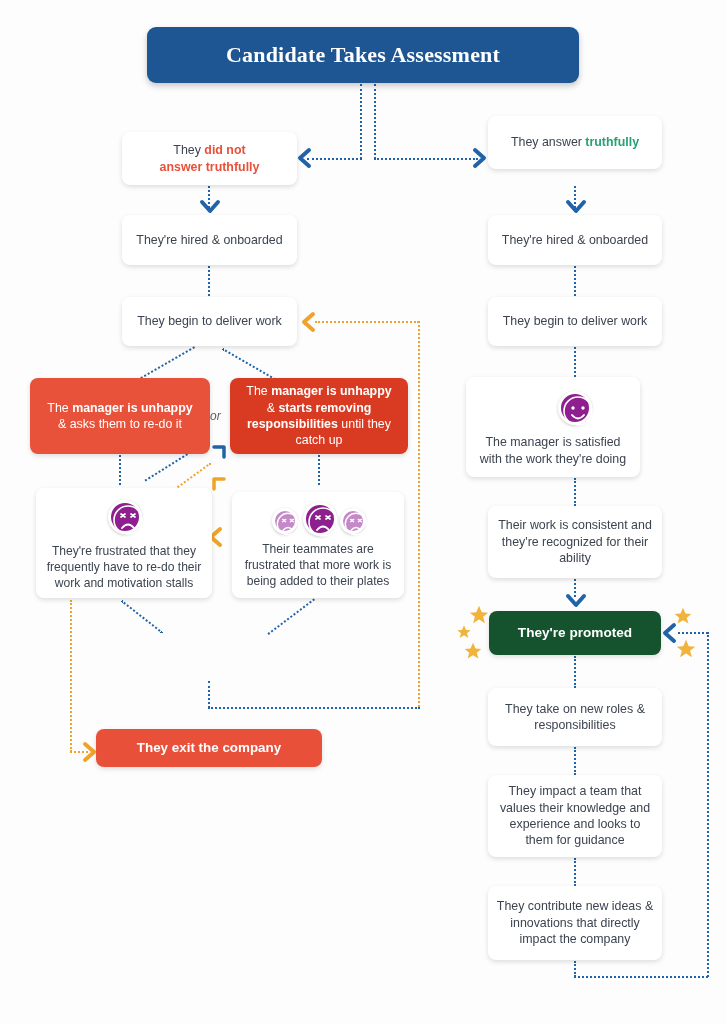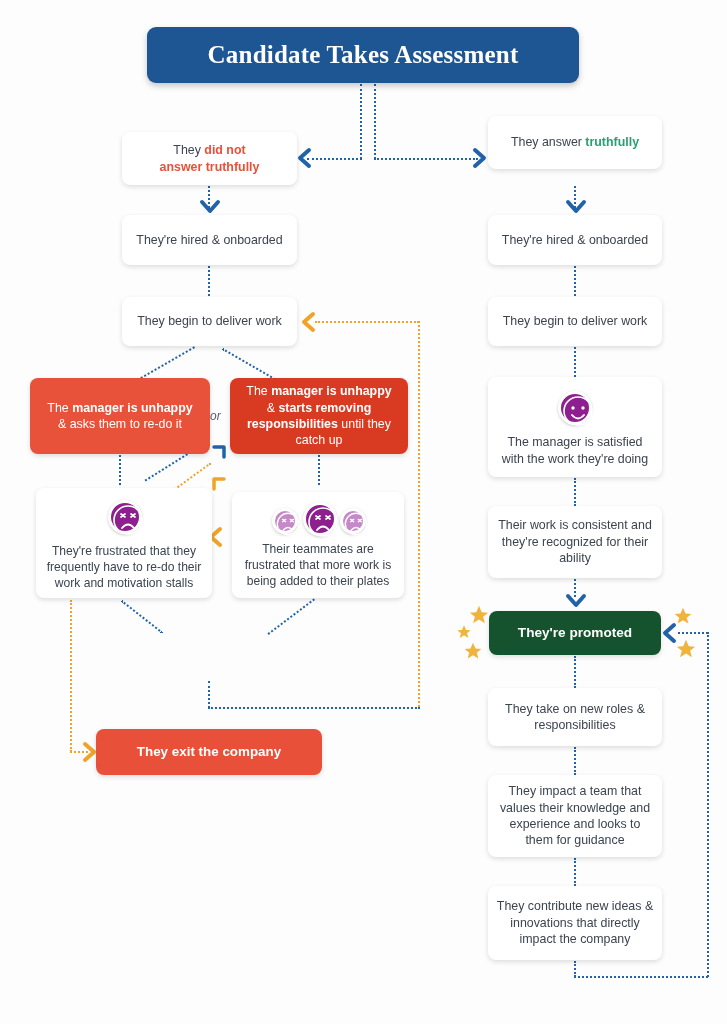--- a/index.html
+++ b/index.html
@@ -33,21 +33,21 @@
     left: 147px; top: 27px; width: 432px; height: 56px;
     background: #1d5693;
     border-radius: 9px;
     display: flex; align-items: center; justify-content: center;
     box-shadow: 0 3px 6px rgba(0,0,0,.22);
     z-index: 6;
   }
   .title-box .tx {
     font-family: "Liberation Serif", serif;
     font-weight: bold;
-    font-size: 25px;
+    font-size: 22px;
     color: #ffffff;
     letter-spacing: .2px;
   }
 
   
   .red-a { background:#e8513a; color:#fff; }
   .red-b { background:#d93b22; color:#fff; }
   .red-exit { background:#e8503a; color:#fff; font-weight:bold; font-size:13.4px; }
   .green { background:#14532d; color:#fff; font-weight:bold; font-size:13.6px; }
 
@@ -219,21 +219,21 @@
 
   <div class="vdot" style="left:208px; top:681px; height:27px;"></div>
   <div class="hdot" style="left:208px; top:707px; width:212px;"></div>
 
   <div class="vdot or" style="left:70px; top:600px; height:152px;"></div>
   <div class="hdot or" style="left:70px; top:751px; width:18px;"></div>
   <svg class="chev" style="left:82px; top:741px;" width="16" height="22" viewBox="0 0 16 22">
     <polyline points="3,3 12,11 3,19" fill="none" stroke="#f0a32a" stroke-width="4" stroke-linecap="round" stroke-linejoin="round"></polyline>
   </svg>
 
-  <div class="node red-exit" style="left:96px; top:729px; width:226px; height:46px;">
+  <div class="node red-exit" style="left:96px; top:729px; width:226px; height:38px;">
     <span class="tx">They exit the company</span>
   </div>
 
   <div class="node" style="left:488px; top:116px; width:174px; height:53px;align-items:center;">
     <span class="tx">
       <span>They answer </span><span class="b-green">truthfully</span>
     </span>
   </div>
 
   <div class="vdot" style="left:574px; top:186px; height:22px;"></div>
@@ -246,21 +246,21 @@
   </div>
 
   <div class="vdot" style="left:574px; top:266px; height:30px;"></div>
 
   <div class="node" style="left:488px; top:297px; width:174px; height:49px;">
     <span class="tx">They begin to deliver work</span>
   </div>
 
   <div class="vdot" style="left:574px; top:347px; height:30px;"></div>
 
-  <div class="node" style="left:488px; top:377px; width:174px; height:100px; align-items:flex-end; padding-bottom:10px;">
+  <div class="node" style="left:466px; top:377px; width:174px; height:100px; align-items:flex-end; padding-bottom:10px;">
     <span class="tx">The manager is satisfied with the work they're doing</span>
   </div>
   <div class="face dark" style="left:558px; top:391px; width:34px; height:34px;">
     <svg width="34" height="34" viewBox="0 0 34 34">
       <circle cx="17" cy="17" r="14" fill="none" stroke="#fff" stroke-width="1.6"></circle>
       <circle cx="12" cy="14" r="1.7" fill="#fff"></circle>
       <circle cx="22" cy="14" r="1.7" fill="#fff"></circle>
       <path d="M11 21 q6 7 12 0" stroke="#fff" stroke-width="1.9" fill="none" stroke-linecap="round"></path>
     </svg>
   </div>

